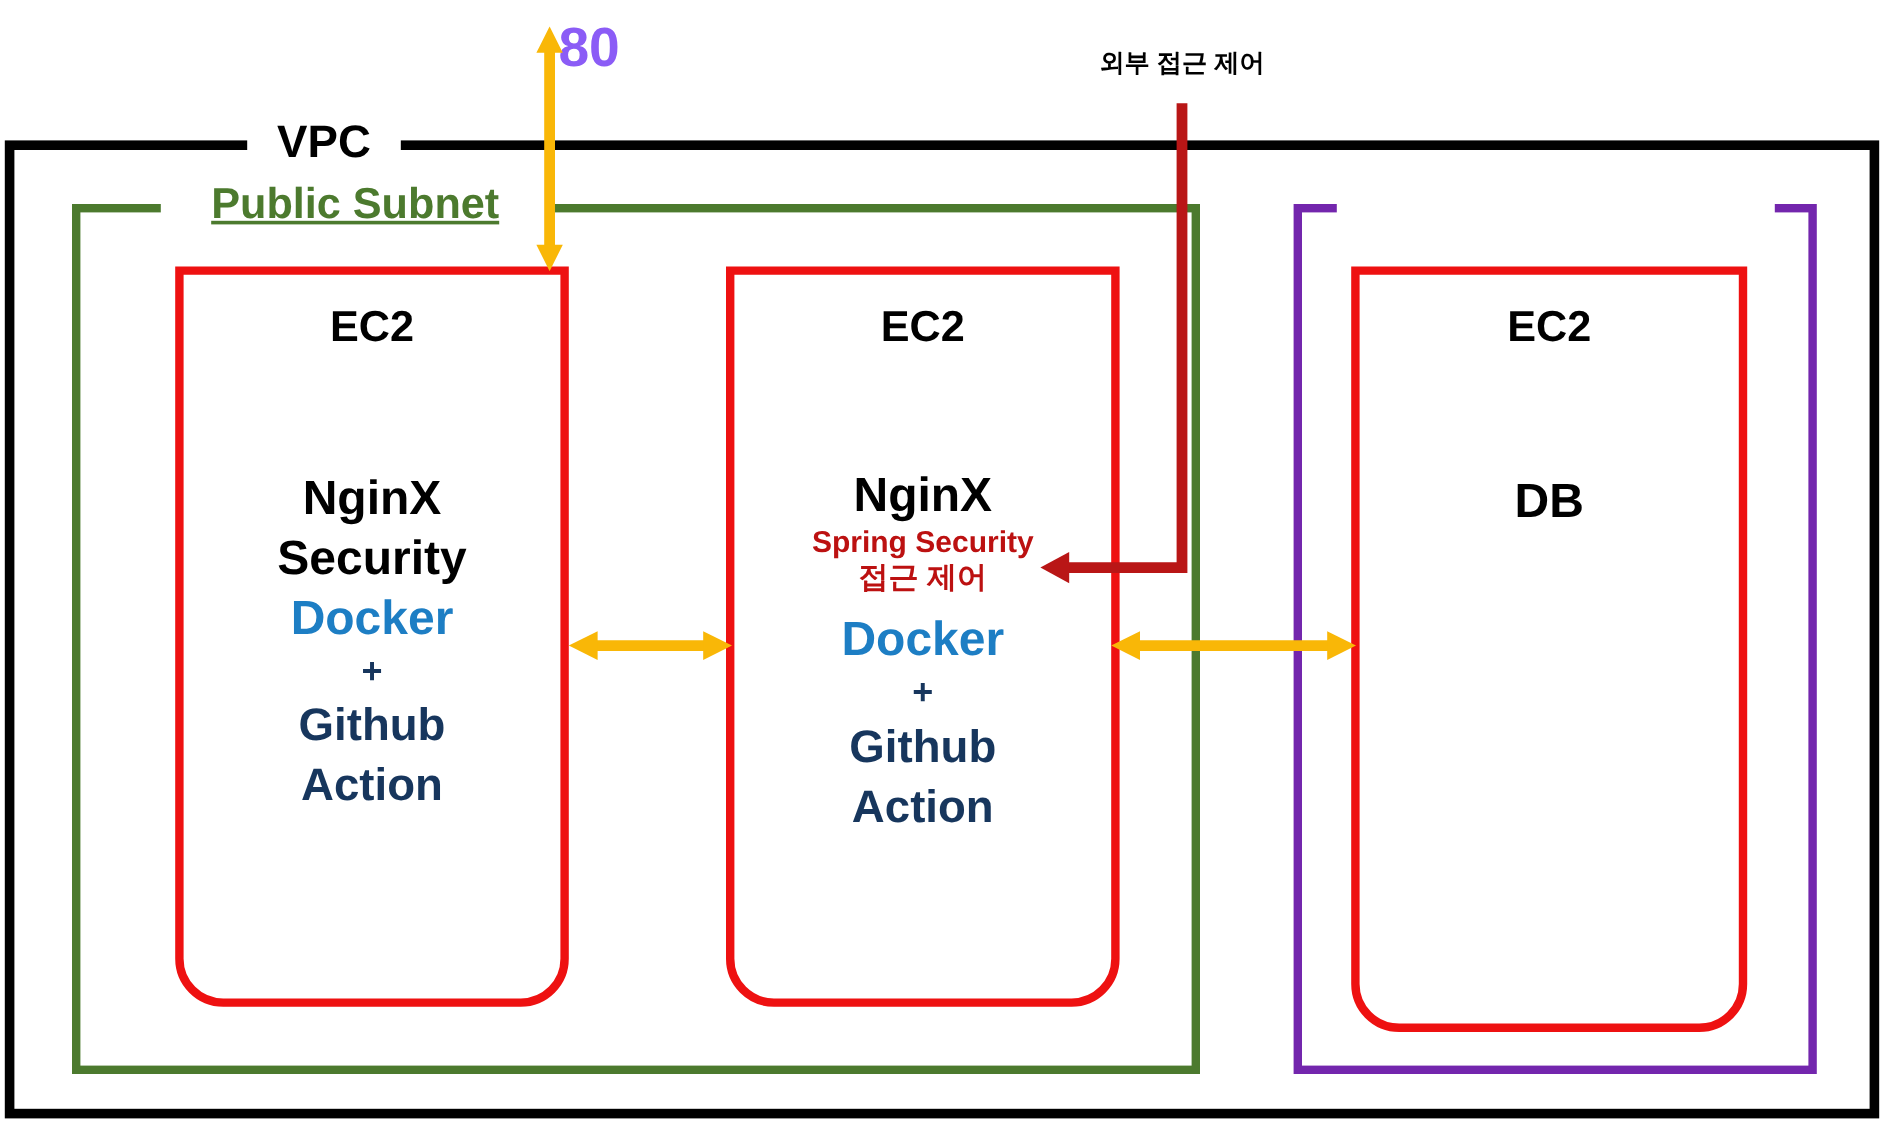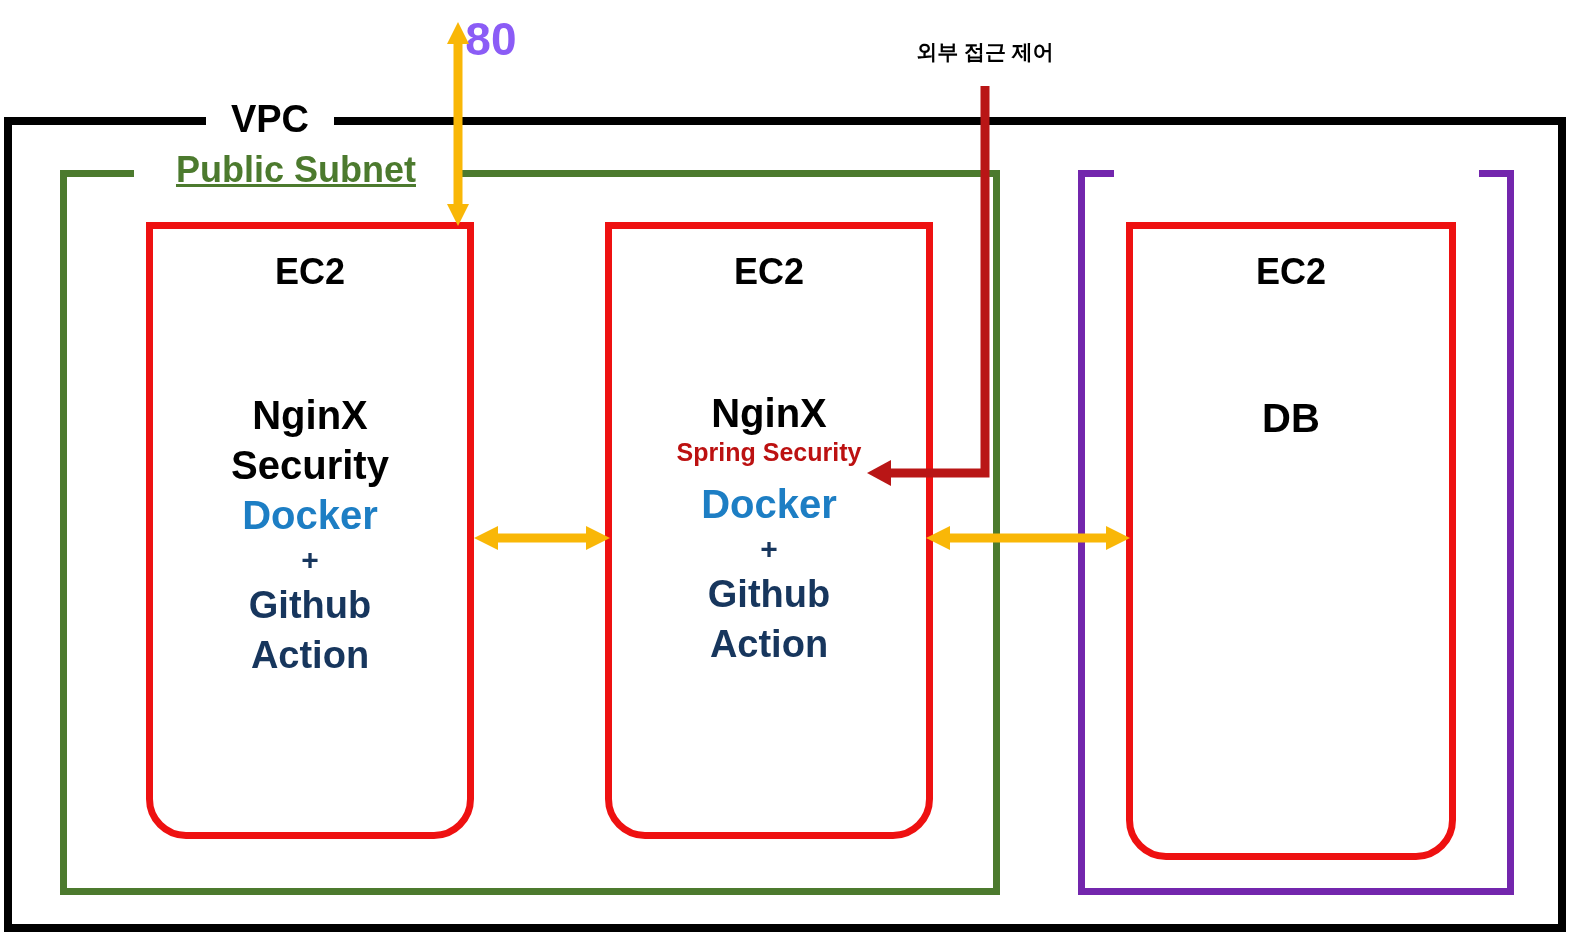--- a/index.html
+++ b/index.html
@@ -269,20 +269,21 @@
     <div class="line-github">Github</div>
     <div class="line-github">Action</div>
   </div>
 
   <div id="ec2-box-2" class="ec2-box">
     <div class="ec2-title">EC2</div>
   </div>
   <div id="ec2-2-body" class="ec2-body abs" style="left:605px; width:328px;">
     <div class="line-black">NginX</div>
     <div class="line-security">Spring Security</div>
+    <div class="line-security">접근 제어</div>
     <div class="line-docker" style="margin-top:12px;">Docker</div>
     <div class="line-plus">+</div>
     <div class="line-github">Github</div>
     <div class="line-github">Action</div>
   </div>
 
   <div id="ec2-box-3" class="ec2-box">
     <div class="ec2-title">EC2</div>
   </div>
   <div id="ec2-3-body" class="ec2-body abs" style="left:1126px; width:330px;">

